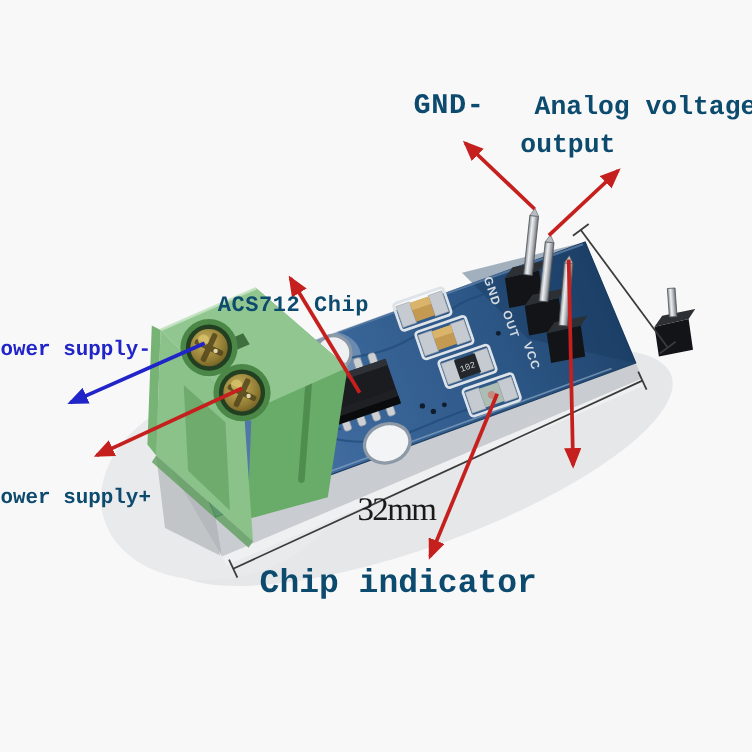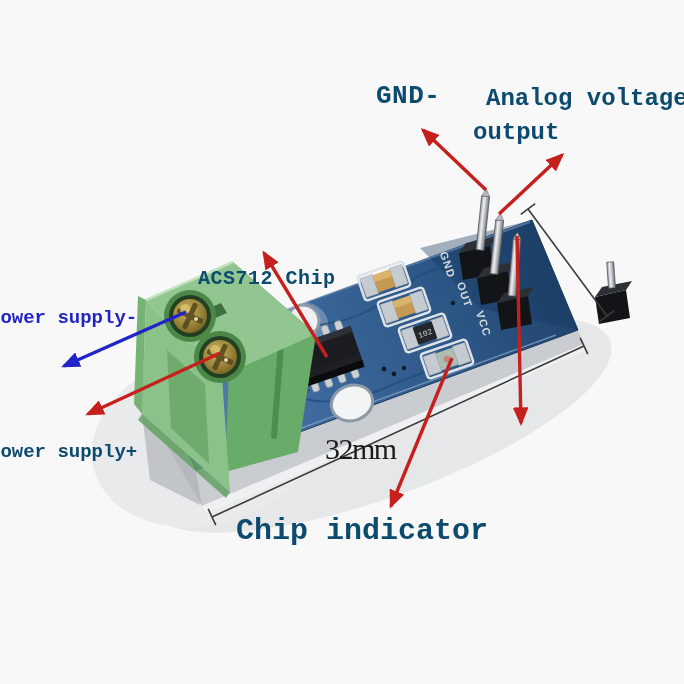--- a/index.html
+++ b/index.html
@@ -238,15 +238,15 @@
   </g>
 </svg>
 
 <div class="ann red" style="left:376px;top:83px;font-size:26px;letter-spacing:0.5px;">GND-</div>
 <div class="ann red" style="left:486px;top:86px;font-size:24px;">Analog voltage</div>
 <div class="ann red" style="left:473px;top:120px;font-size:24px;">output</div>
 <div class="ann red" style="left:198px;top:220px;font-size:20px;letter-spacing:0.5px;margin-top:48px;">ACS712 Chip</div>
 <div class="ann blue" style="left:-11px;top:309px;font-size:19px;">Power supply-</div>
 <div class="ann red" style="left:-11px;top:443px;font-size:19px;">Power supply+</div>
 <div class="ann red" style="left:236px;top:516px;font-size:30px;">Chip indicator</div>
-<div class="dim" style="left:325px;top:432px;font-size:30px;letter-spacing:-1.5px;">32mm</div>
+<div class="dim" style="left:325px;top:447px;font-size:30px;letter-spacing:-1.5px;">32mm</div>
 
 </div>
 
 </body></html>

